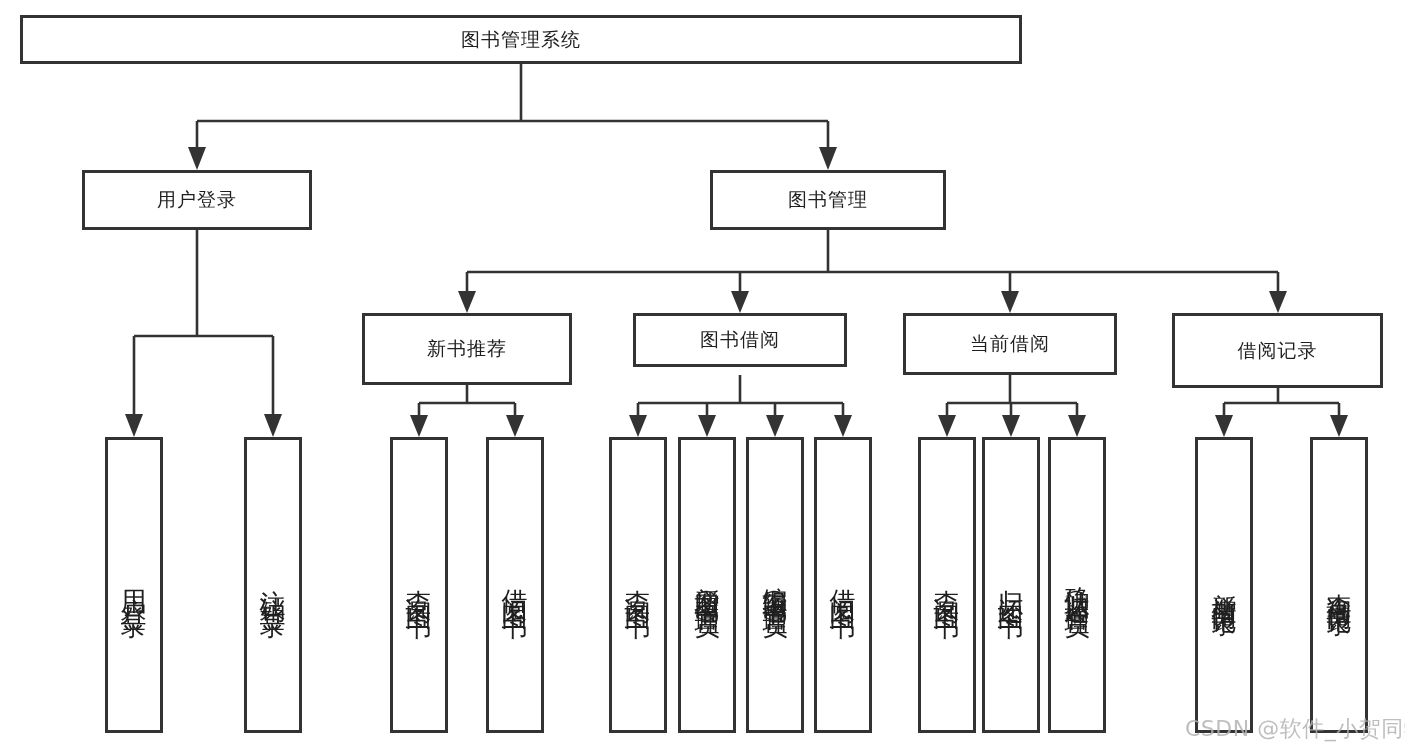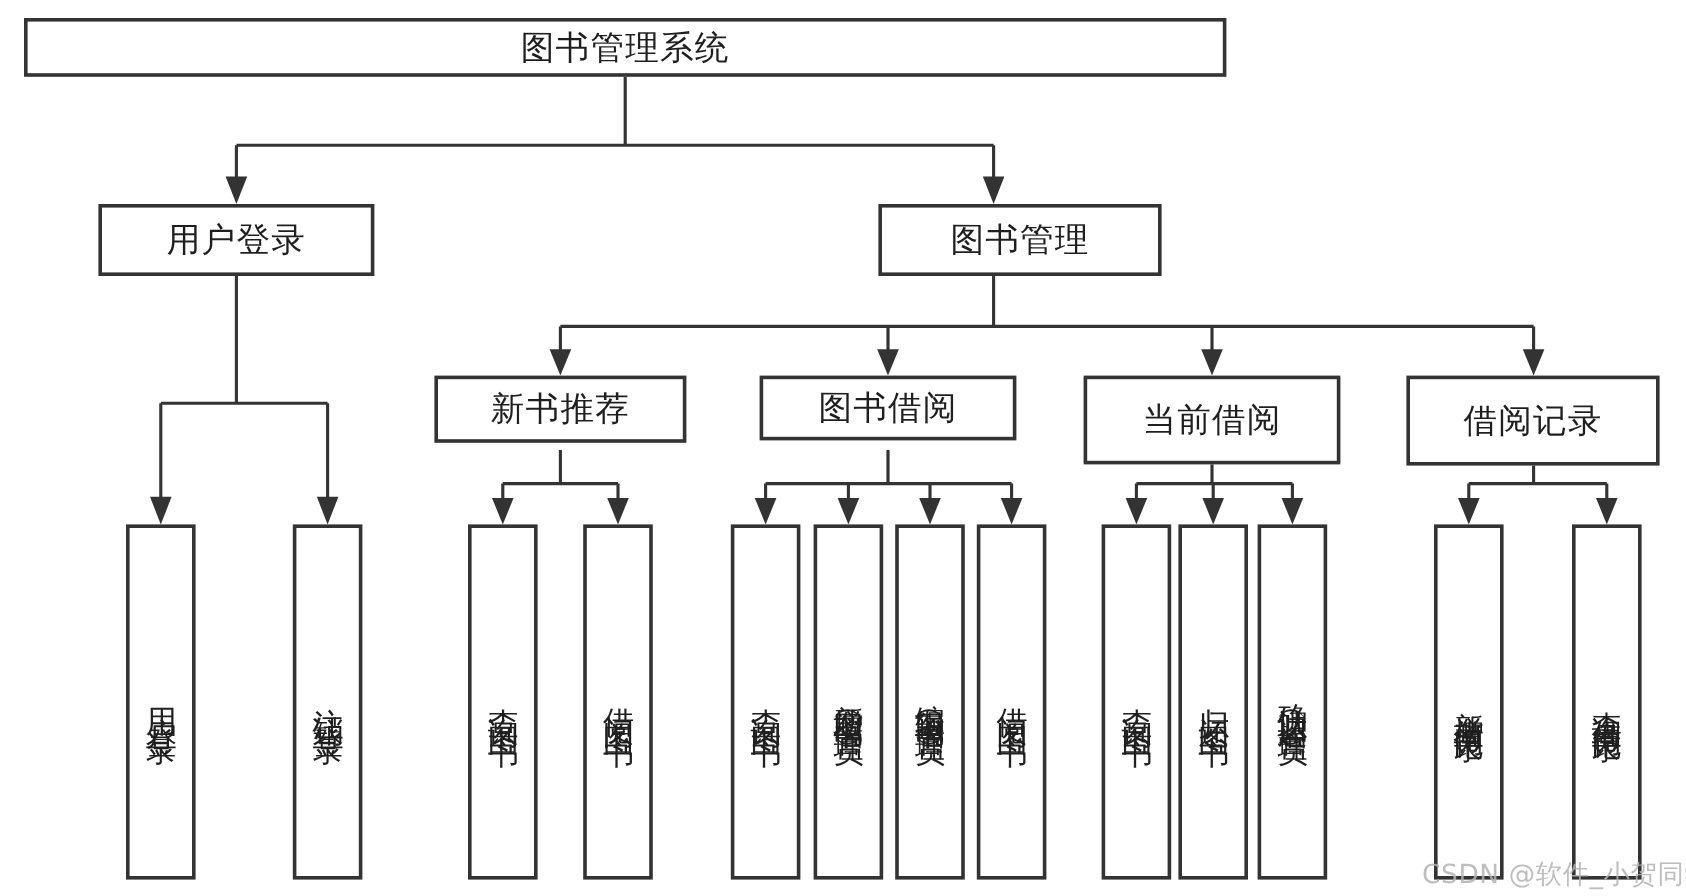--- a/index.html
+++ b/index.html
@@ -26,21 +26,21 @@
     box-sizing: border-box;
     background: #ffffff;
     border: 3px solid #333333;
     color: #1f1f1f;
     display: flex;
     align-items: center;
     justify-content: center;
     text-align: center;
   }
   .h {
-    font-size: 28px;
+    font-size: 19px;
     letter-spacing: 1px;
     white-space: nowrap;
   }
   .v {
     writing-mode: vertical-rl;
     font-size: 26px;
     letter-spacing: 8px;
     line-height: 1;
   }
   .v.long {
@@ -100,25 +100,25 @@
       <polygon points="1002,415 1020,415 1011,437"></polygon>
       <polygon points="1068,415 1086,415 1077,437"></polygon>
       <polygon points="1215,415 1233,415 1224,437"></polygon>
       <polygon points="1330,415 1348,415 1339,437"></polygon>
     </g>
   </svg>
 
   <div class="box h" style="left:20px; top:15px; width:1002px; height:49px;">图书管理系统</div>
 
   <div class="box h" style="left:82px; top:170px; width:230px; height:60px;">用户登录</div>
-  <div class="box h" style="left:732px; top:170px; width:236px; height:60px;">图书管理</div>
+  <div class="box h" style="left:710px; top:170px; width:236px; height:60px;">图书管理</div>
 
-  <div class="box h" style="left:362px; top:313px; width:210px; height:56px;">新书推荐</div>
+  <div class="box h" style="left:362px; top:313px; width:210px; height:72px;">新书推荐</div>
   <div class="box h" style="left:633px; top:313px; width:214px; height:54px;">图书借阅</div>
-  <div class="box h" style="left:903px; top:313px; width:214px; height:74px;">当前借阅</div>
+  <div class="box h" style="left:903px; top:313px; width:214px; height:62px;">当前借阅</div>
   <div class="box h" style="left:1172px; top:313px; width:211px; height:75px;">借阅记录</div>
 
   <div class="box v" style="left:105px; top:437px; width:58px; height:296px;">用户登录</div>
   <div class="box v" style="left:244px; top:437px; width:58px; height:296px;">注销登录</div>
 
   <div class="box v" style="left:390px; top:437px; width:58px; height:296px;">查询图书</div>
   <div class="box v" style="left:486px; top:437px; width:58px; height:296px;">借阅图书</div>
 
   <div class="box v" style="left:609px; top:437px; width:58px; height:296px;">查询图书</div>
   <div class="box v long" style="left:678px; top:437px; width:58px; height:296px;">新增图书（管理员）</div>

